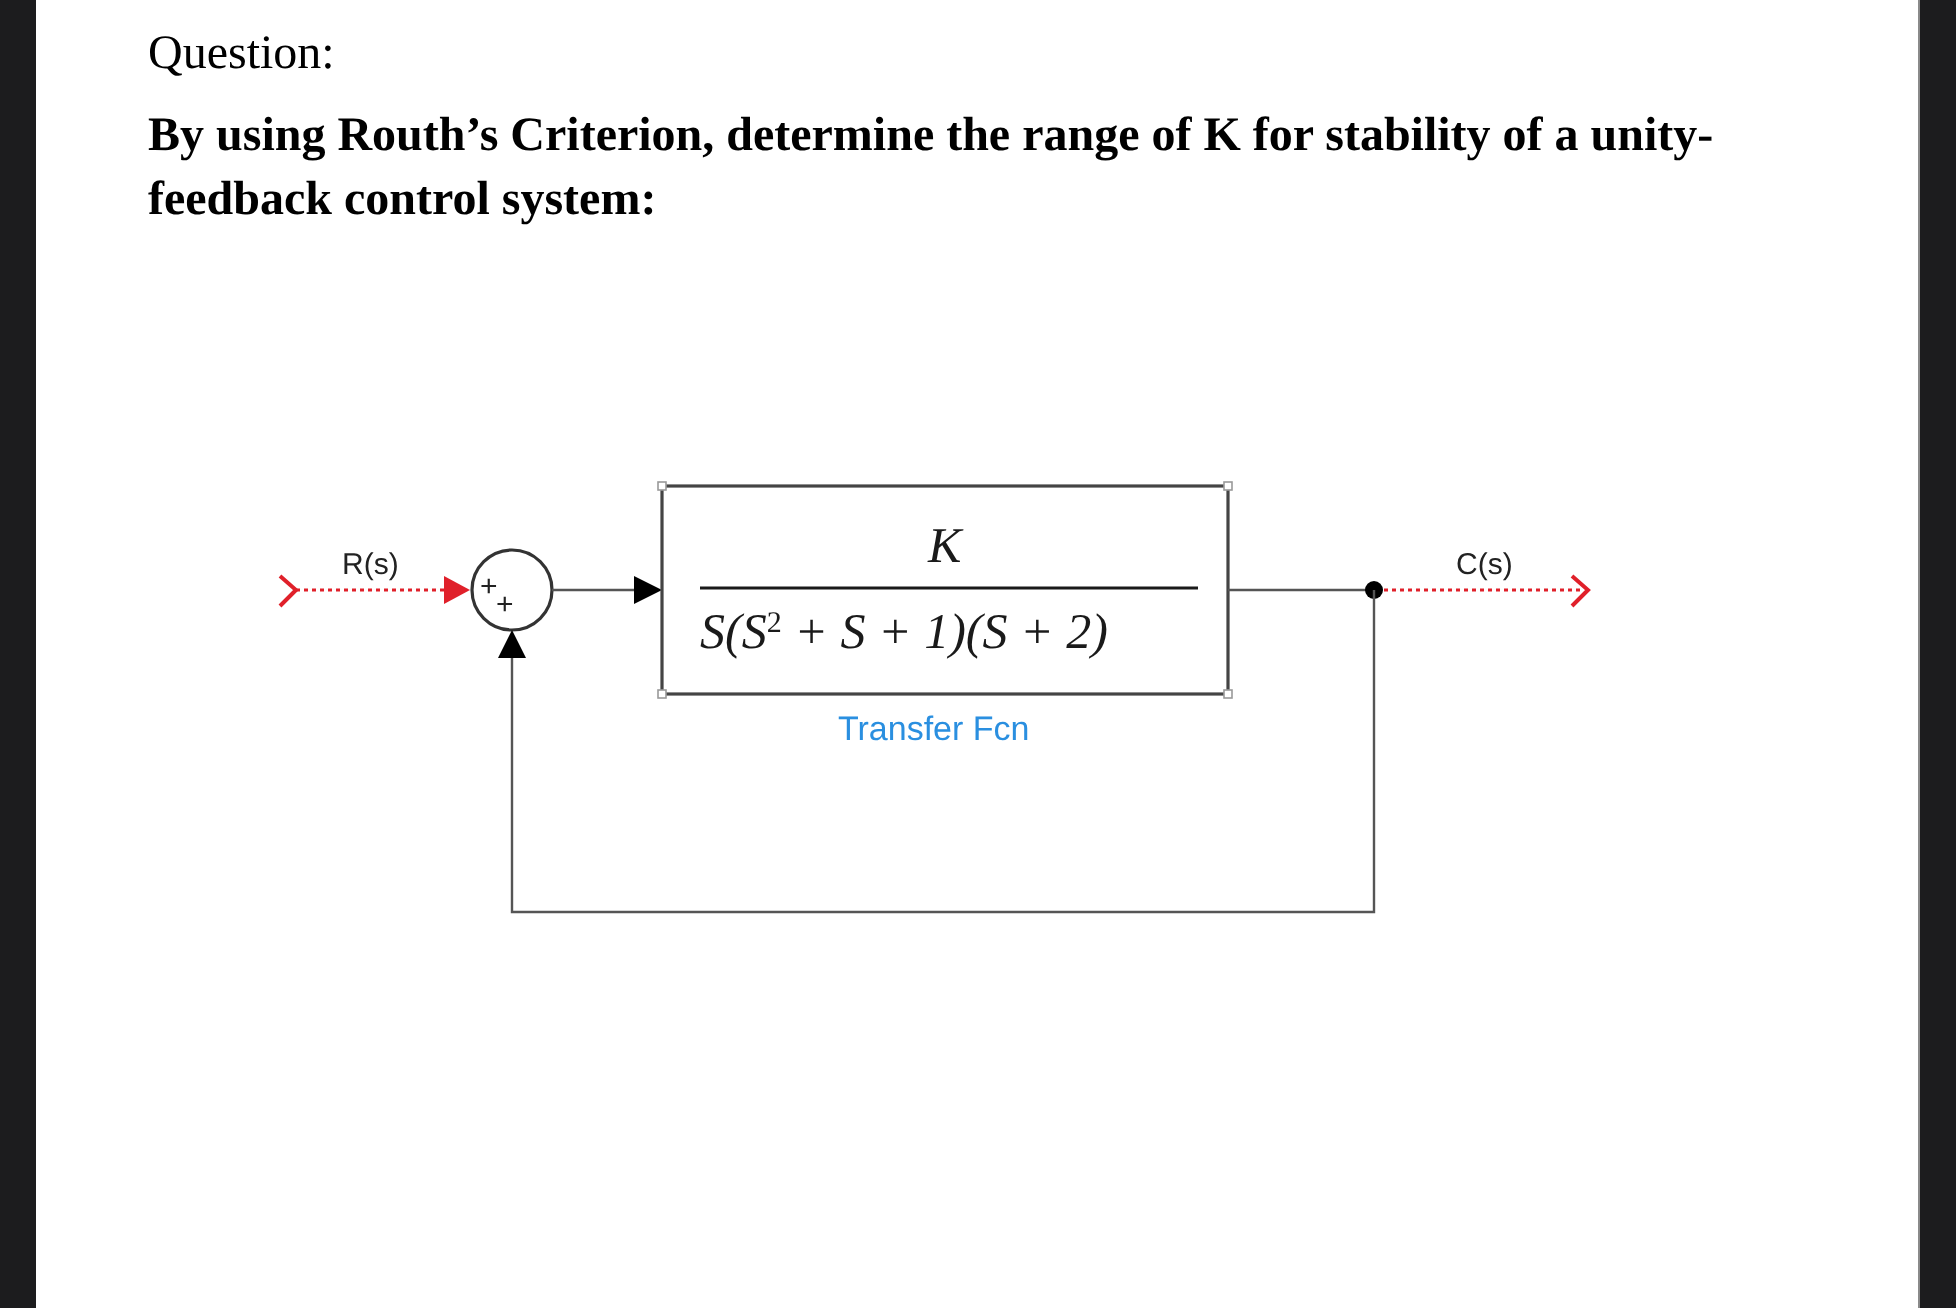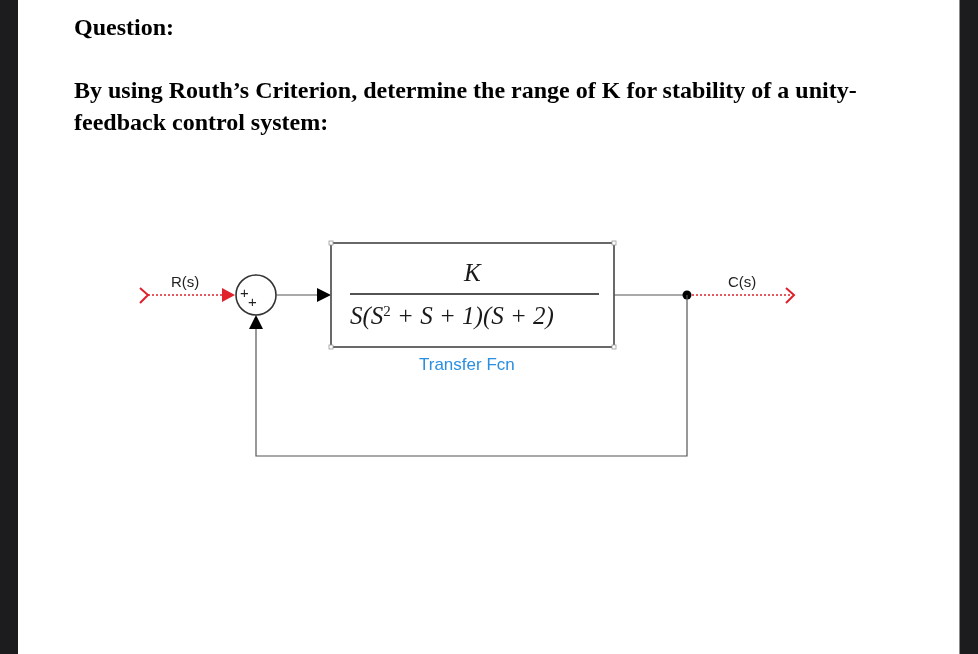--- a/index.html
+++ b/index.html
@@ -17,30 +17,30 @@
     width: 941px;
     height: 654px;
     background: #ffffff;
     box-shadow: 1px 0 0 #8a8a8a;
   }
   .q-title {
     position: absolute;
     left: 56px;
     top: 14px;
     font-family: "Liberation Serif", serif;
-    font-weight: bold;
+    font-weight: normal;
     font-size: 24px;
     color: #000;
     margin: 0;
     text-align: right;
   }
   .q-body {
     position: absolute;
     left: 56px;
-    top: 74px;
+    top: 52px;
     width: 830px;
     font-family: "Liberation Serif", serif;
     font-weight: bold;
     font-size: 24px;
     line-height: 32px;
     color: #000;
     margin: 0;
   }
   .diagram {
     position: absolute;

